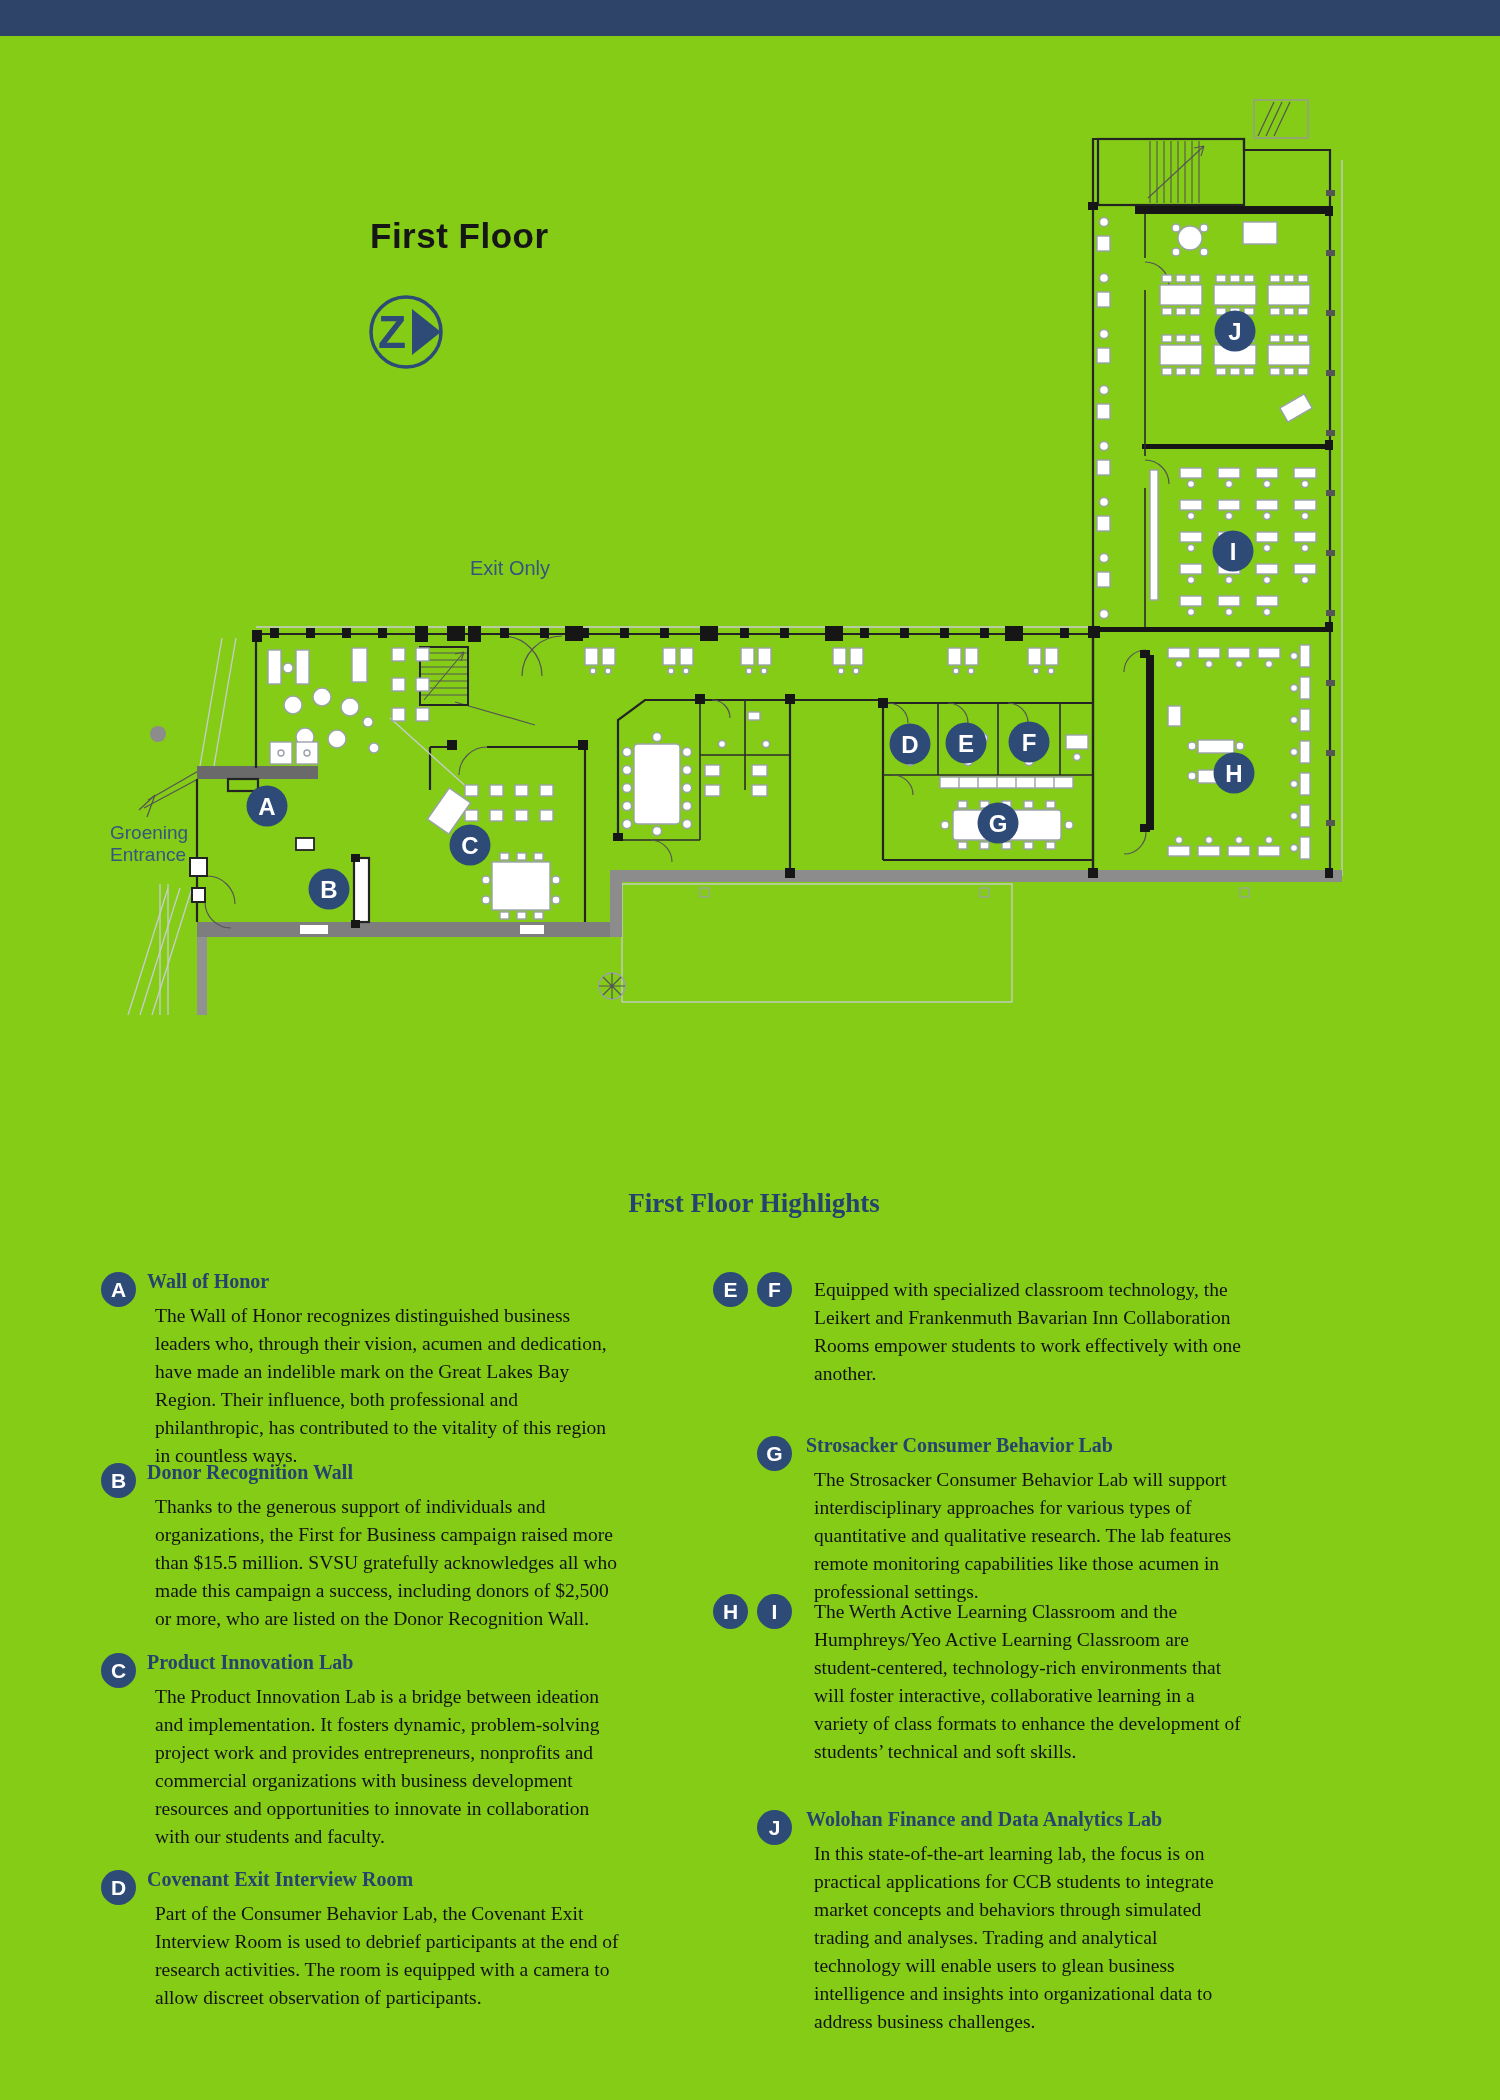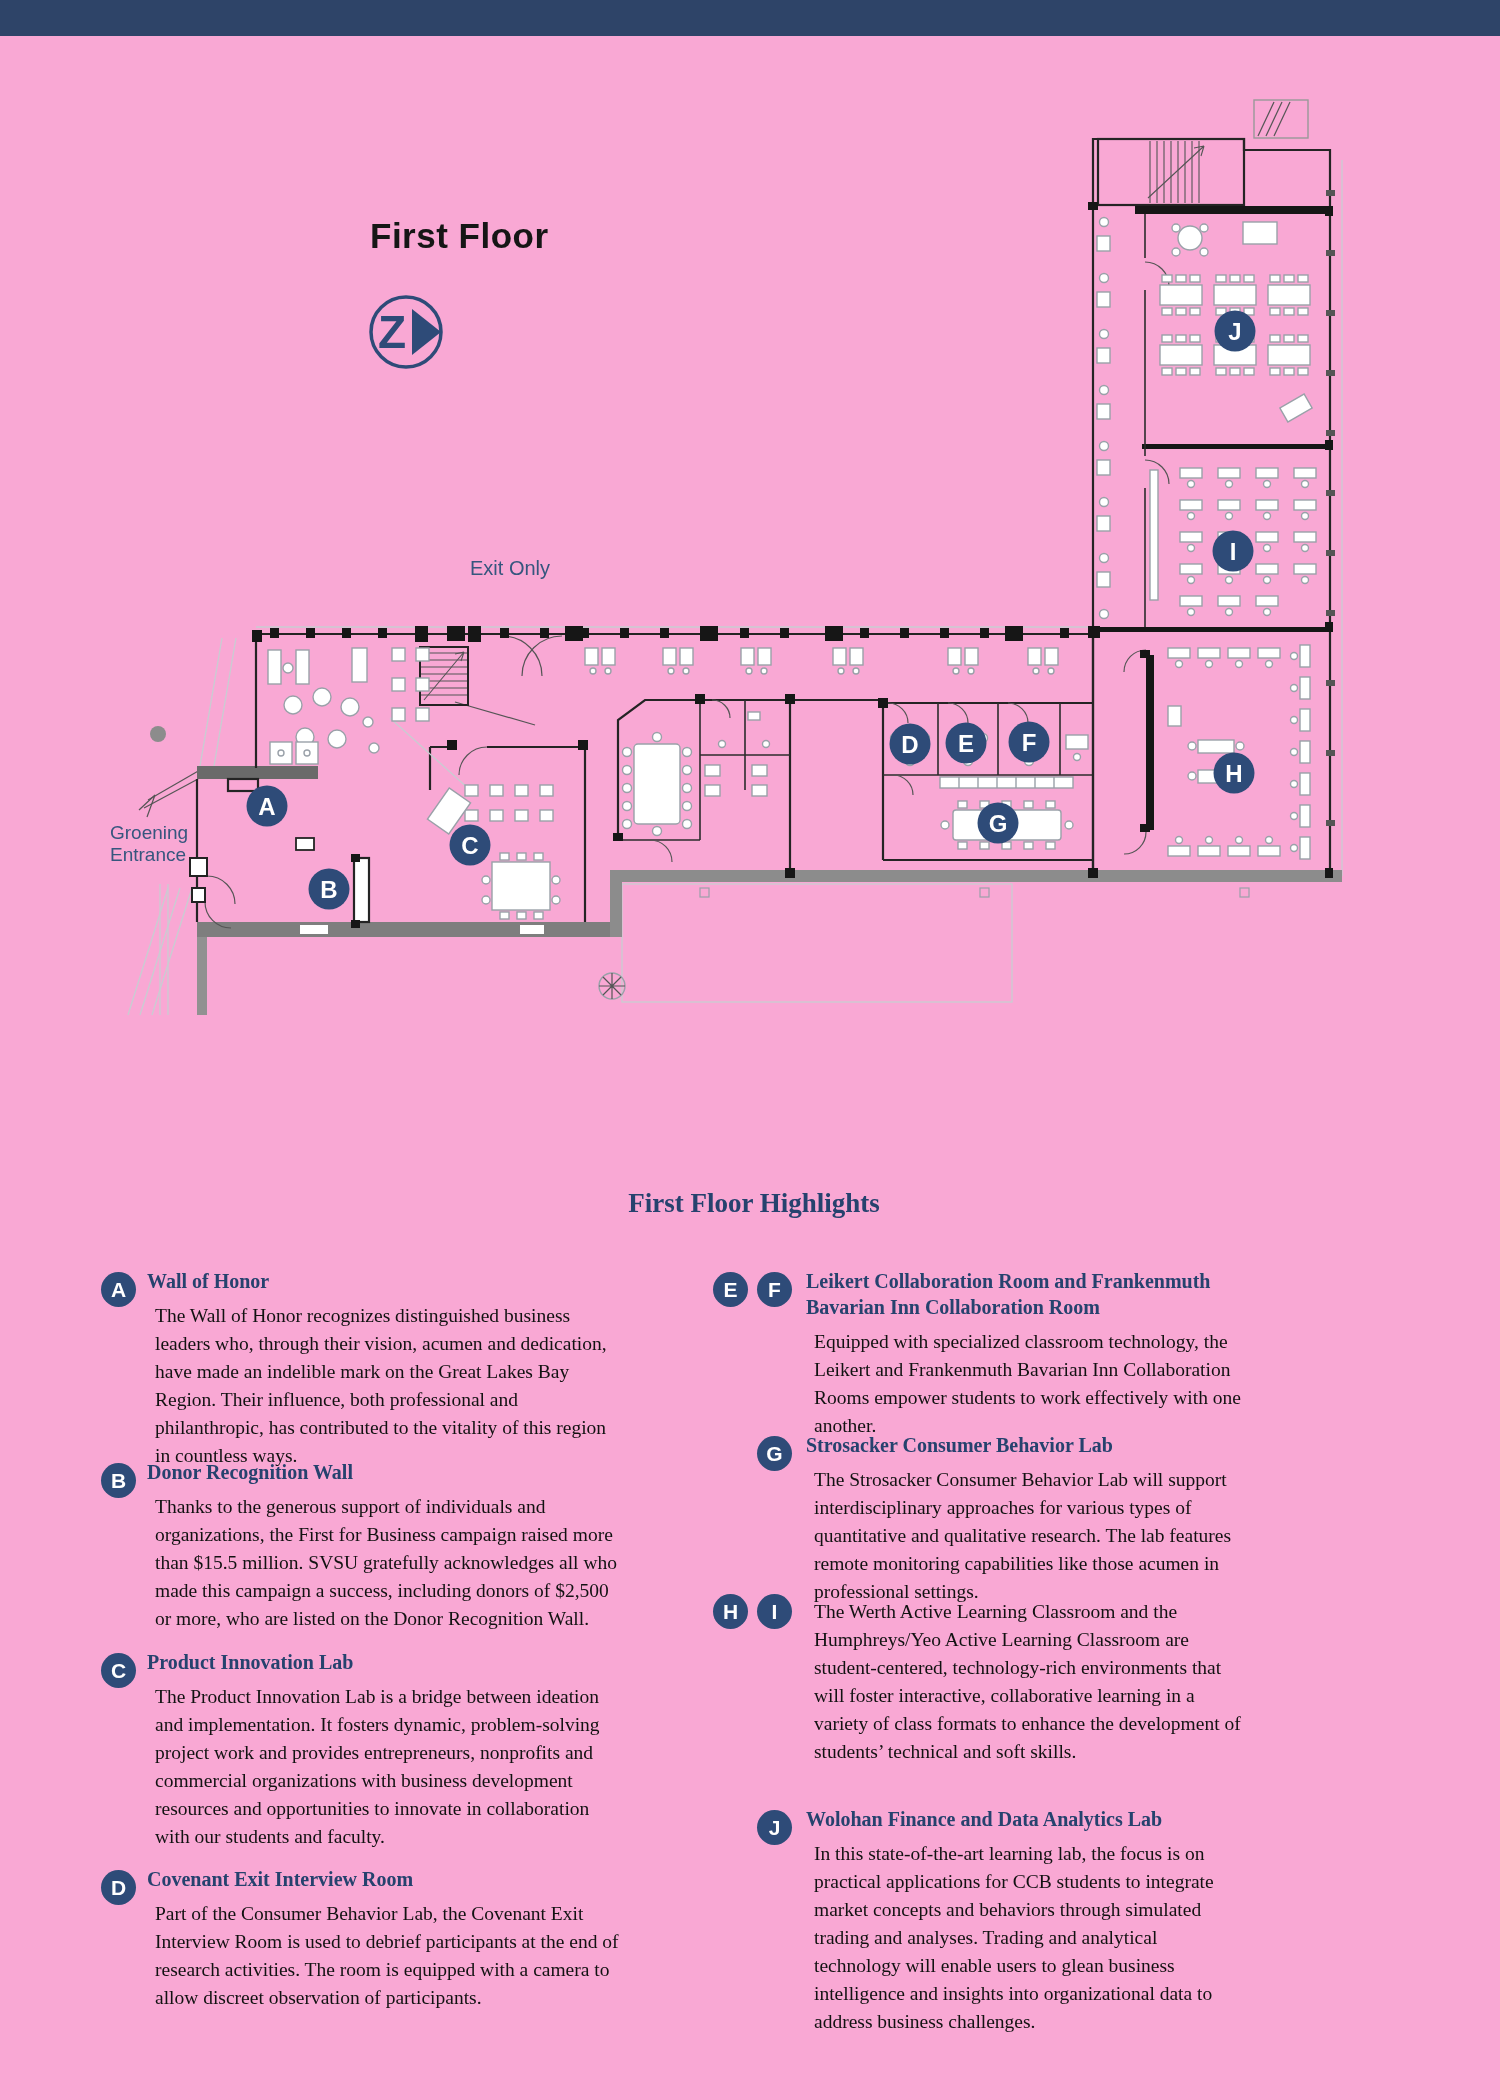--- a/index.html
+++ b/index.html
@@ -1,20 +1,20 @@
 <!DOCTYPE html>
 <html style="--top-bar: #2e4468; --badge: #2e4b78; --heading: #26426e; --label-blue: #36567e; --accent-teal: #3f9aa6; --wall-gray: #7e7e7e;"><head>
 <meta charset="utf-8">
 <style>
   :root{
     --top-bar:#2e4468; --badge:#2e4b78; --heading:#26426e;
     --label-blue:#36567e; --accent-teal:#3f9aa6; --wall-gray:#7e7e7e;
   }
   html,body{margin:0;padding:0;background:#e8e8e8;}
-  .page{position:relative;width:1500px;height:2100px;background:#f9a8d4;
+  .page{position:relative;width:1500px;height:2100px;background:#84cc16;
         font-family:"Liberation Sans",sans-serif;overflow:hidden;}
   .topbar{position:absolute;left:0;top:0;width:1500px;height:36px;background:var(--top-bar);}
   .floor-title{position:absolute;left:370px;top:216px;margin:0;font-size:35px;font-weight:800;
         color:#161616;letter-spacing:.5px;}
   .compass{position:absolute;left:366px;top:292px;width:80px;height:80px;}
   .plan{position:absolute;left:80px;top:80px;width:1340px;height:1000px;}
   .map-label{position:absolute;color:var(--label-blue);font-size:20px;font-weight:500;}
   .exit-only{left:470px;top:557px;text-align:center;}
   .entrance{left:110px;top:822px;font-size:19px;line-height:22px;}
   .map-badge{position:absolute;width:41px;height:41px;border-radius:50%;background:var(--badge);
@@ -472,21 +472,20 @@
       <p>Part of the Consumer Behavior Lab, the Covenant Exit Interview Room is used to debrief participants at the end of research activities. The room is equipped with a camera to allow discreet observation of participants.</p>
     </div>
   </div>
 
   <div class="section right-col" style="left:712px;top:1268px">
     <div class="badge-col">
       <span class="hl-badge">E</span>
       <span class="hl-badge">F</span>
     </div>
     <div class="hl-text">
-      <h3>Leikert Collaboration Room and Frankenmuth Bavarian Inn Collaboration Room</h3>
       <p>Equipped with specialized classroom technology, the Leikert and Frankenmuth Bavarian Inn Collaboration Rooms empower students to work effectively with one another.</p>
     </div>
   </div>
   <div class="section right-col" style="left:712px;top:1432px">
     <div class="badge-col">
         <span class="hl-badge">G</span>
       </div>
     <div class="hl-text">
       <h3>Strosacker Consumer Behavior Lab</h3>
       <p>The Strosacker Consumer Behavior Lab will support interdisciplinary approaches for various types of quantitative and qualitative research. The lab features remote monitoring capabilities like those acumen in professional settings.</p>

